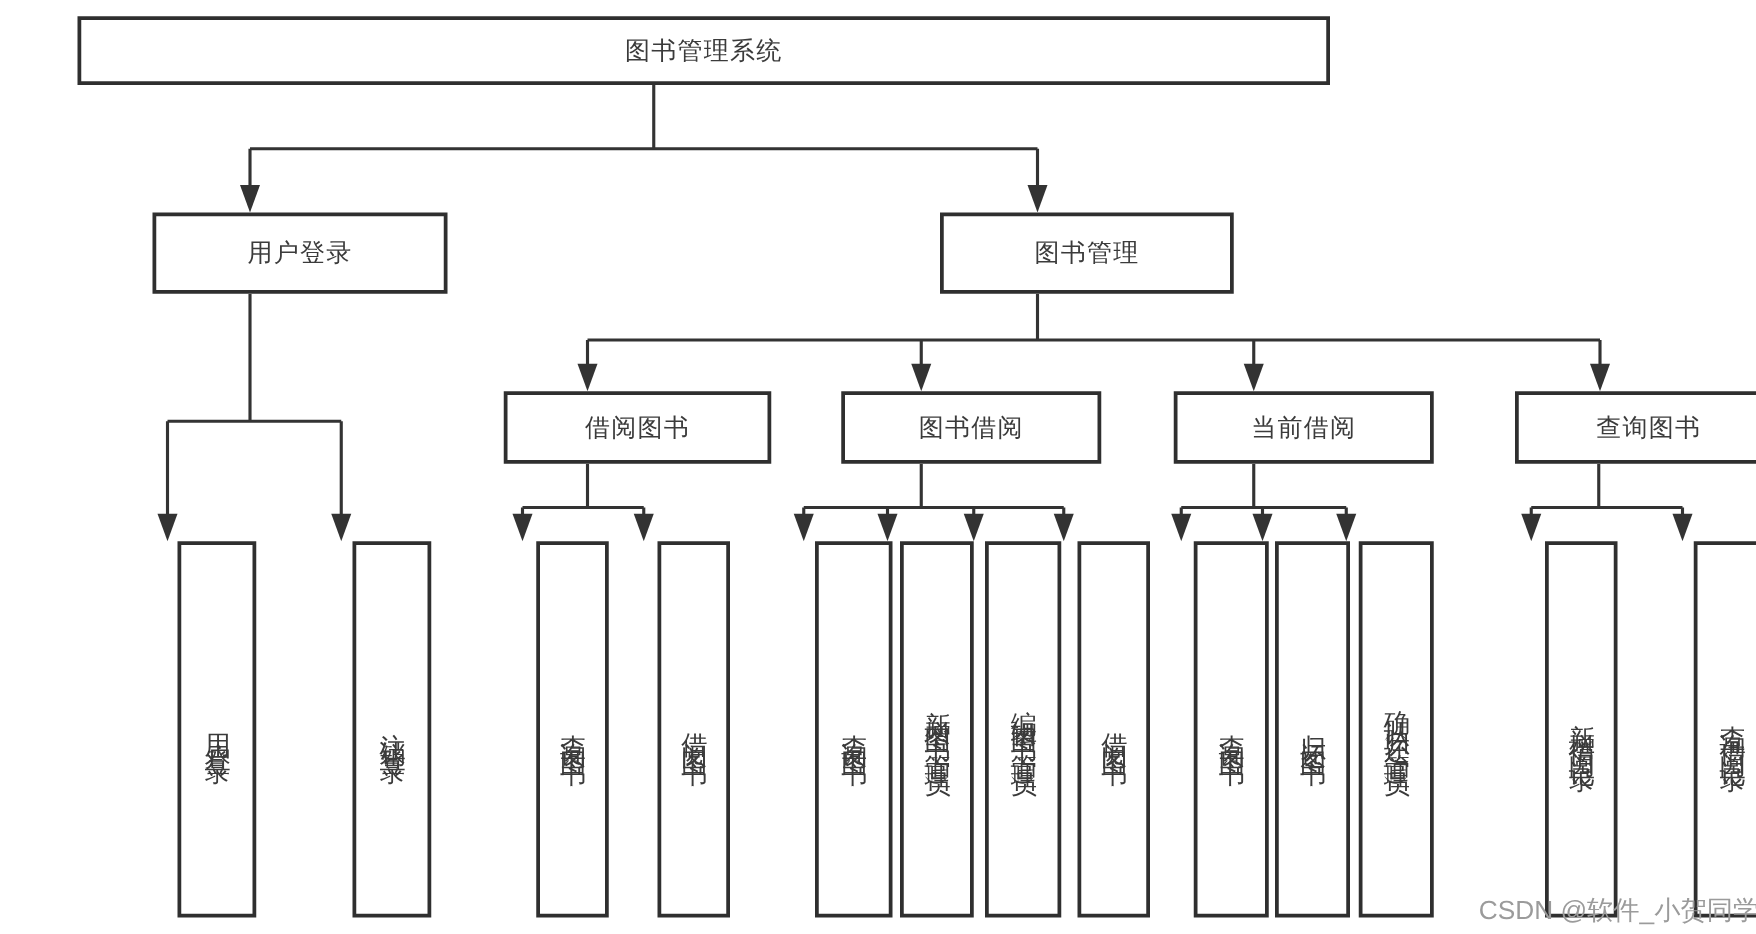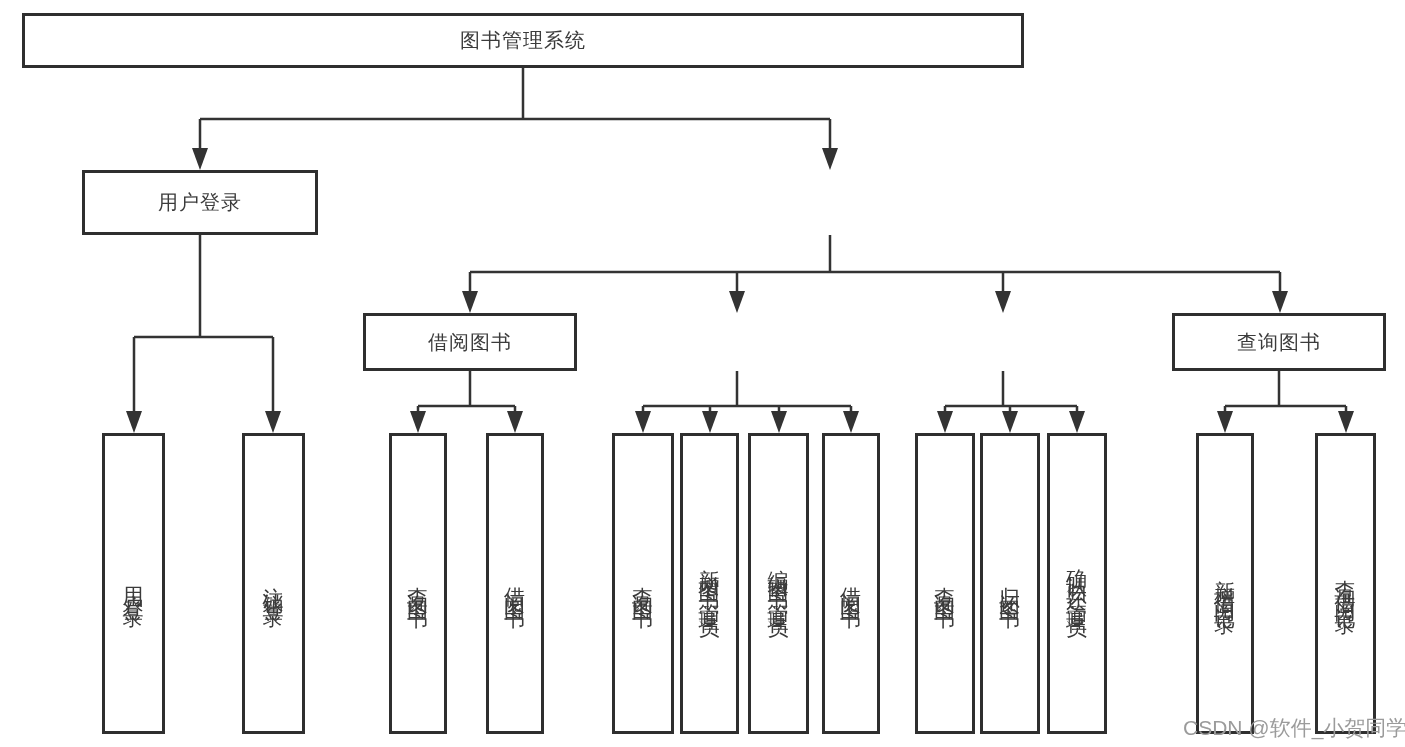--- a/index.html
+++ b/index.html
@@ -21,20 +21,21 @@
   .connectors path{stroke:var(--line);stroke-width:2.5;fill:none;}
   .connectors polygon{fill:var(--line);stroke:none;}
   .node{
     position:absolute;
     box-sizing:border-box;
     border:3px solid var(--border);
     background:var(--background);
     display:flex;align-items:center;justify-content:center;
     color:var(--text);
     text-align:right;
+    margin-left:40px;
   }
   .node.h{font-size:20px;letter-spacing:1px;}
   .node.v{
     writing-mode:vertical-rl;
     font-size:21px;
     letter-spacing:7px;
     line-height:1;
     padding:4px 0;
   }
   .watermark{
@@ -106,22 +107,25 @@
     <polygon points="937,411 953,411 945,433"></polygon>
     <polygon points="1002,411 1018,411 1010,433"></polygon>
     <polygon points="1069,411 1085,411 1077,433"></polygon>
     <polygon points="1217,411 1233,411 1225,433"></polygon>
     <polygon points="1338,411 1354,411 1346,433"></polygon>
   </svg>
 
   <div class="node h" style="left:22px;top:13px;width:1002px;height:55px;">图书管理系统</div>
 
   <div class="node h" style="left:82px;top:170px;width:236px;height:65px;">用户登录</div>
+  <div class="node h" style="left:712px;top:170px;width:235px;height:65px;">图书管理</div>
 
   <div class="node h" style="left:363px;top:313px;width:214px;height:58px;">借阅图书</div>
+  <div class="node h" style="left:633px;top:313px;width:208px;height:58px;">图书借阅</div>
+  <div class="node h" style="left:899px;top:313px;width:208px;height:58px;">当前借阅</div>
   <div class="node h" style="left:1172px;top:313px;width:214px;height:58px;">查询图书</div>
 
   <div class="node v" style="left:102px;top:433px;width:63px;height:301px;">用户登录</div>
   <div class="node v" style="left:242px;top:433px;width:63px;height:301px;">注销登录</div>
 
   <div class="node v" style="left:389px;top:433px;width:58px;height:301px;">查询图书</div>
   <div class="node v" style="left:486px;top:433px;width:58px;height:301px;">借阅图书</div>
 
   <div class="node v" style="left:612px;top:433px;width:62px;height:301px;">查询图书</div>
   <div class="node v" style="left:680px;top:433px;width:59px;height:301px;">新增图书（管理员）</div>

